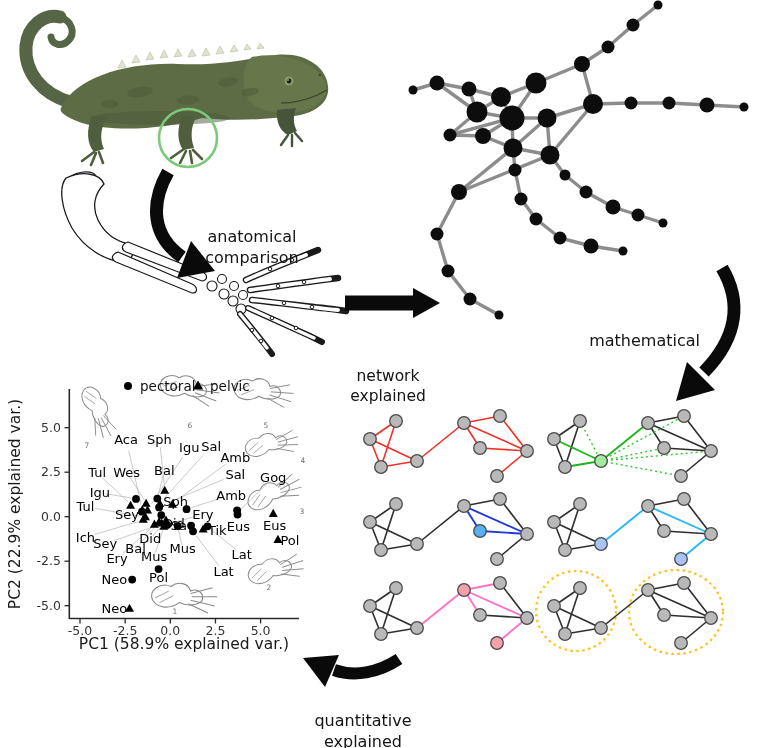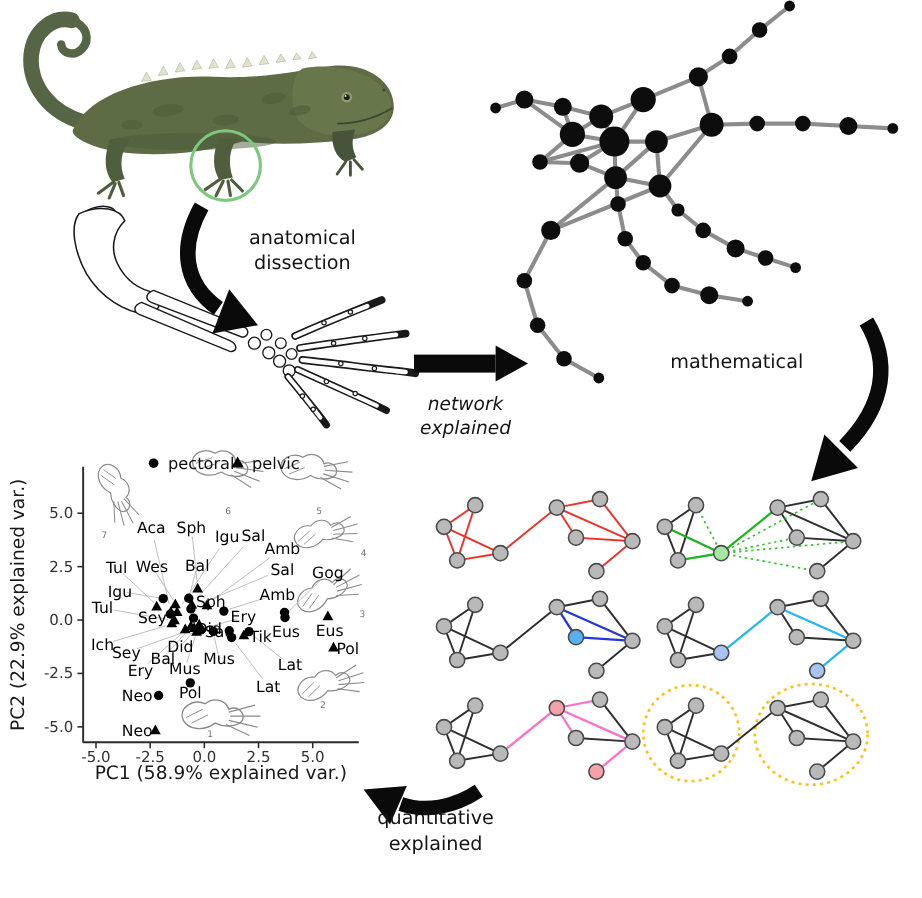--- a/index.html
+++ b/index.html
@@ -1,22 +1,22 @@
 <!DOCTYPE html>
 <html><head>
 <meta charset="utf-8">
 <style>
   html,body{margin:0;padding:0;background:#ffffff;}
   .stage{position:relative;width:768px;height:748px;background:#fff;overflow:hidden;
          font-family:"DejaVu Sans",sans-serif;}
   .stage svg{position:absolute;left:0;top:0;}
-  .plabel{position:absolute;font-size:16px;color:#141414;text-align:center;line-height:1.3;}
+  .plabel{position:absolute;font-size:16px;color:#141414;text-align:center;line-height:1.3;margin-top:39px;}
   #lbl-anat{left:182px;top:188px;width:140px;}
-  #lbl-net{left:325px;top:327px;width:126px;font-size:15.5px;font-style:italic;}
-  #lbl-math{left:528px;top:292px;width:172px;text-align:center;}
+  #lbl-net{left:325px;top:327px;width:126px;font-size:15.5px;}
+  #lbl-math{left:528px;top:292px;width:172px;text-align:right;}
   #lbl-quant{left:283px;top:672px;width:160px;}
 </style>
 </head>
 <body>
 
 <div class="stage">
 
   <svg id="art" width="768" height="748" viewBox="0 0 768 748">
 
     <g>
@@ -501,21 +501,21 @@
         <text x="223.577" y="576.3800000000001" font-size="13" fill="#000" text-anchor="middle" font-family="&quot;DejaVu Sans&quot;,sans-serif">Lat</text>
         <text x="117.02300000000001" y="563.0300000000001" font-size="13" fill="#000" text-anchor="middle" font-family="&quot;DejaVu Sans&quot;,sans-serif">Ery</text>
         <text x="114.31400000000002" y="584.3900000000001" font-size="13" fill="#000" text-anchor="middle" font-family="&quot;DejaVu Sans&quot;,sans-serif">Neo</text>
         <text x="158.561" y="582.076" font-size="13" fill="#000" text-anchor="middle" font-family="&quot;DejaVu Sans&quot;,sans-serif">Pol</text>
         <text x="114.31400000000002" y="613.404" font-size="13" fill="#000" text-anchor="middle" font-family="&quot;DejaVu Sans&quot;,sans-serif">Neo</text>
       </g>
   </svg>
 
   <div class="plabel" id="lbl-anat">
     <div>anatomical</div>
-    <div>dissection</div>
+    <div>comparison</div>
   </div>
   <div class="plabel" id="lbl-net">
     <div>network</div>
     <div>explained</div>
   </div>
   <div class="plabel" id="lbl-math">
     <div>mathematical</div>
   </div>
   <div class="plabel" id="lbl-quant">
     <div>quantitative</div>

